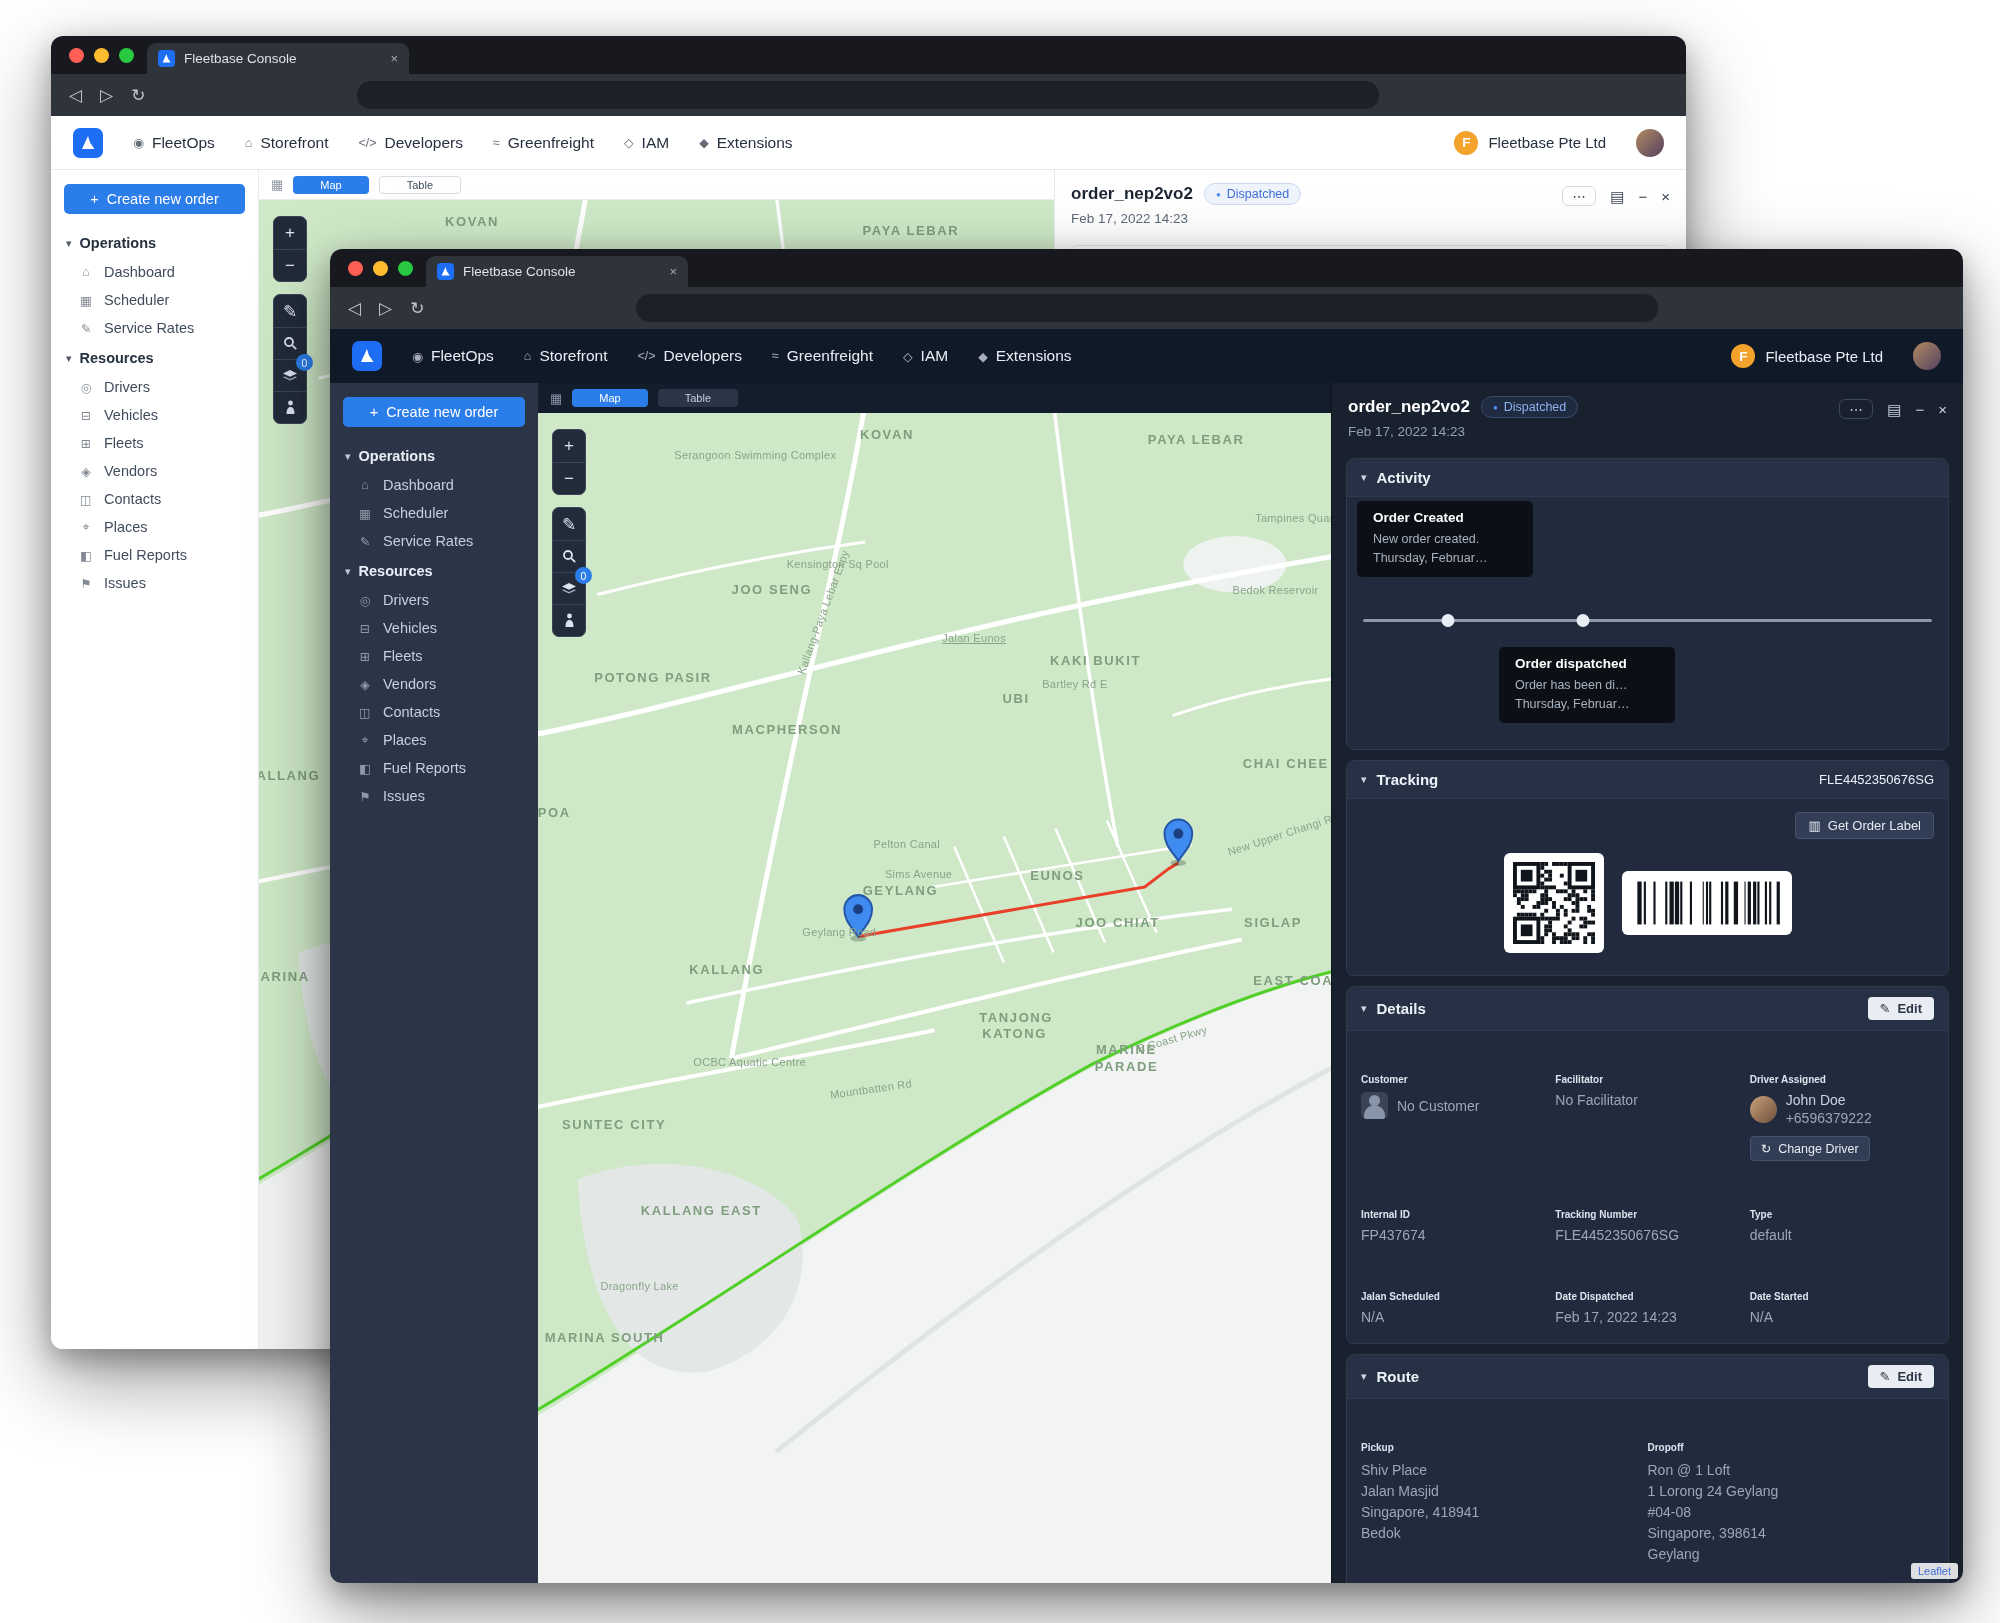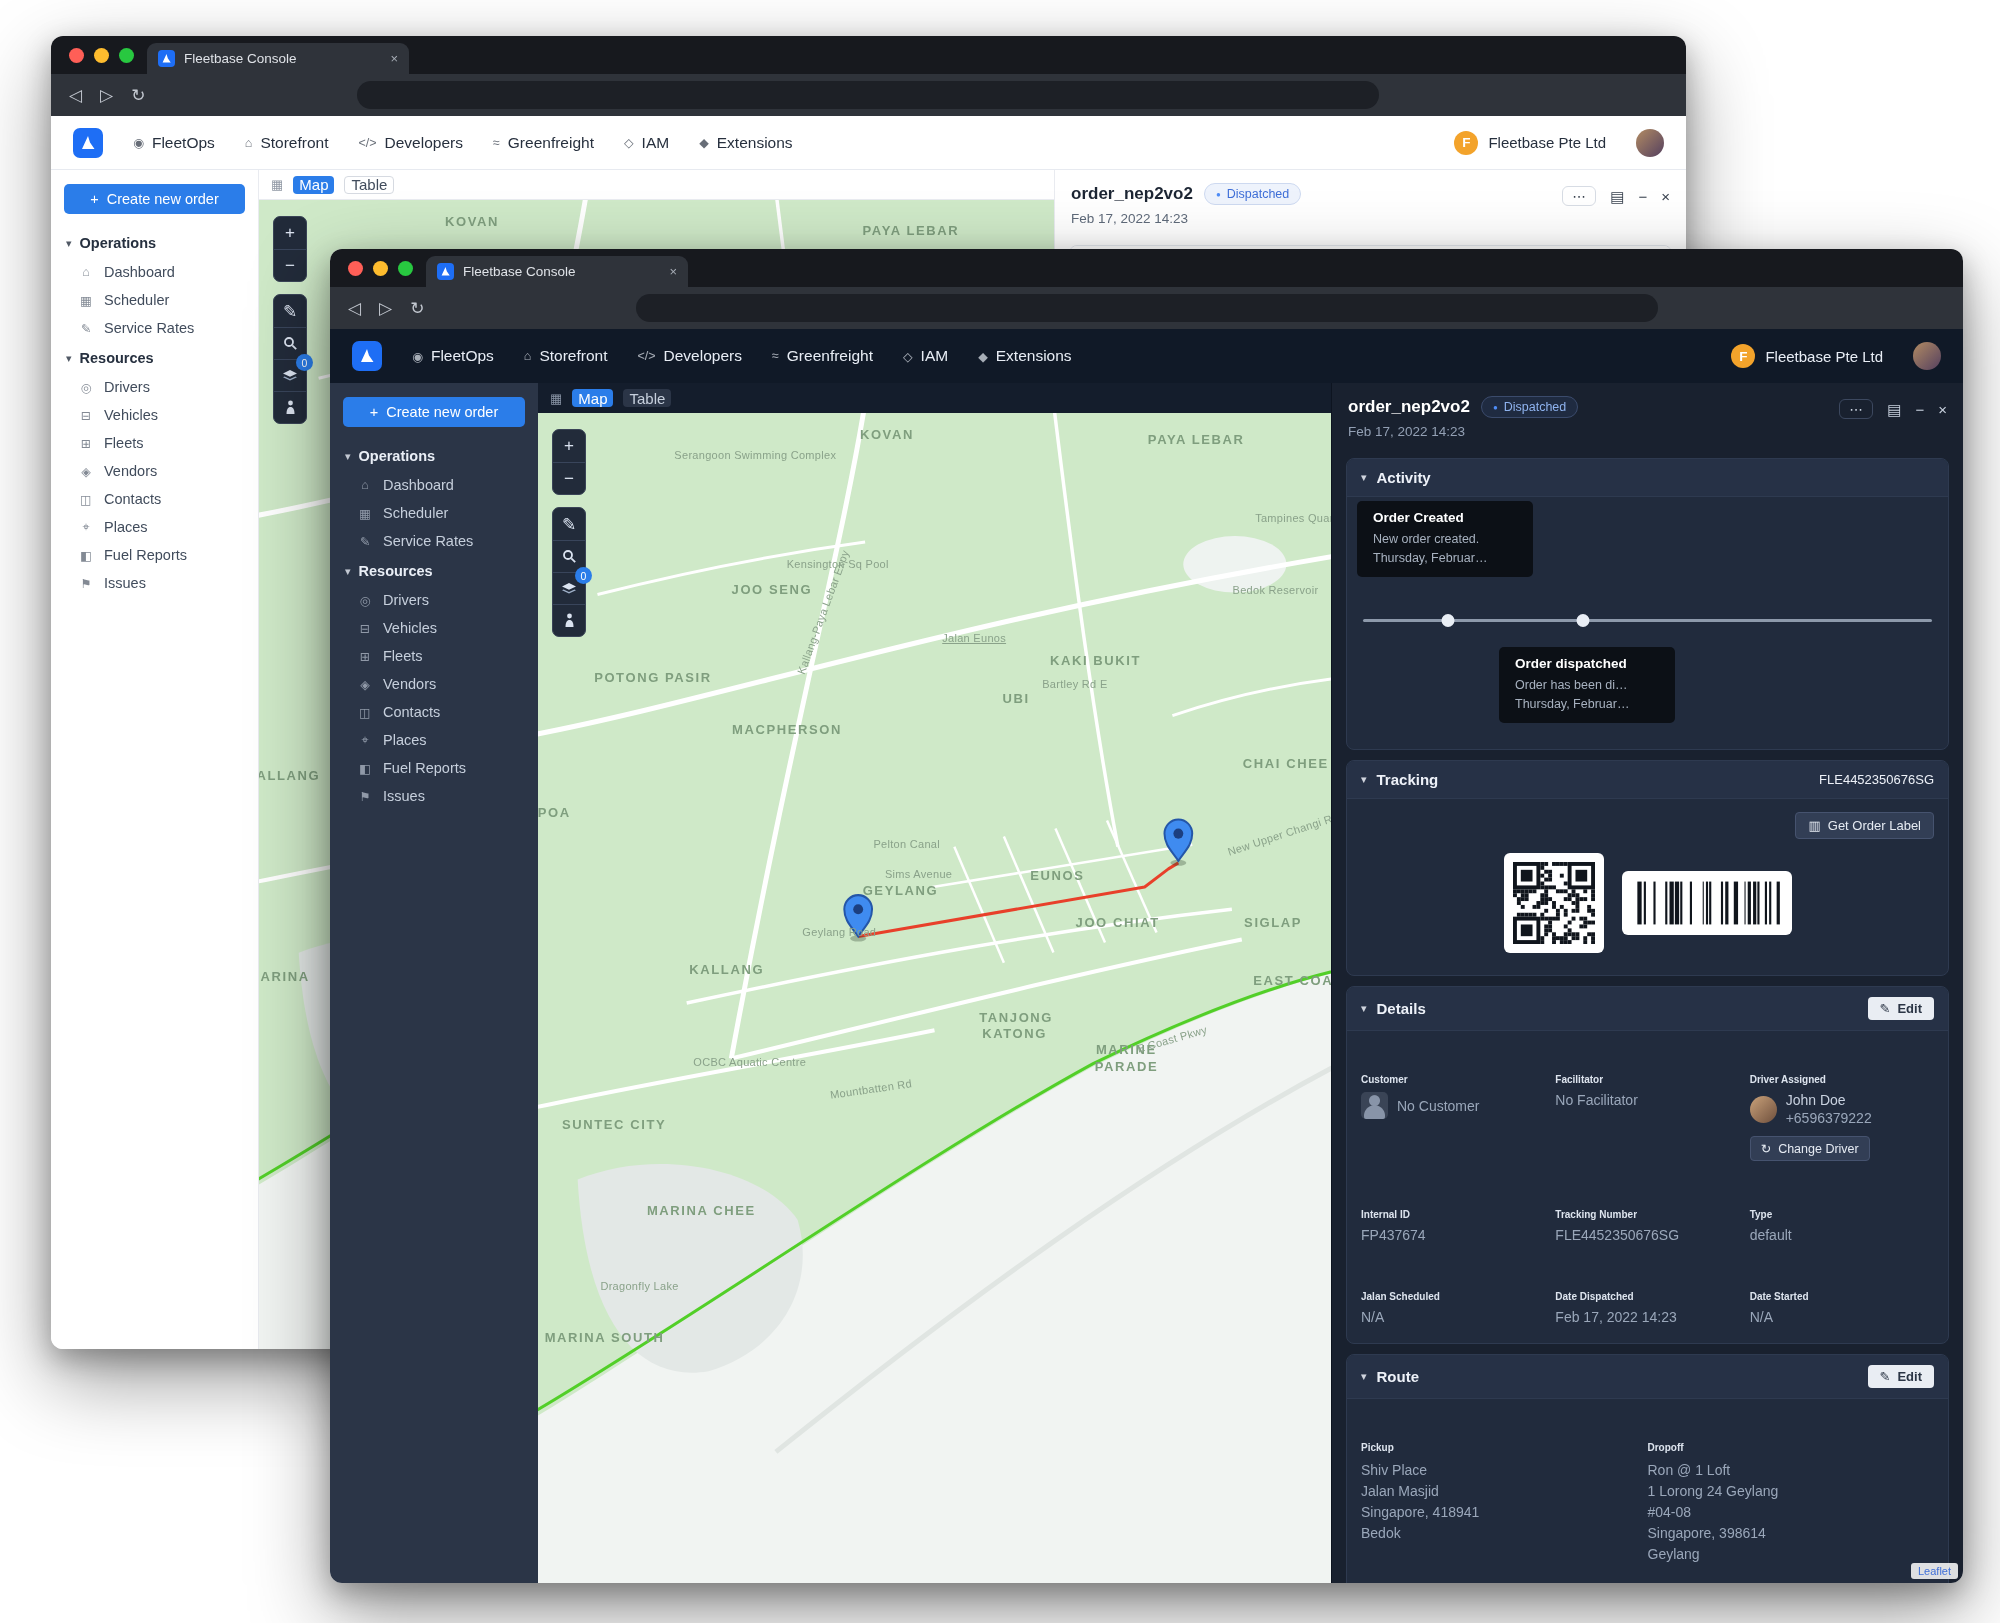--- a/index.html
+++ b/index.html
@@ -53,21 +53,21 @@
   .sitem { display:flex; align-items:center; gap:10px; padding:6px 14px 6px 27px; font-size:14.5px; }
   .dark .sitem { color:#c6cfdc; } .light .sitem { color:#414c5c; }
   .sicon { width:16px; text-align:center; font-size:12.5px; opacity:.65; }
 
   .main { flex:1; min-width:0; display:flex; flex-direction:column; }
   .maptoolbar { height:30px; display:flex; align-items:center; gap:10px; padding:0 12px; flex:0 0 auto; }
   .dark .maptoolbar { background:#141d2c; }
   .light .maptoolbar { background:#ffffff; border-bottom:1px solid #e9ebf0; }
   .layout-ic { font-size:13px; opacity:.75; }
   .dark .layout-ic { color:#aeb9cb; } .light .layout-ic { color:#6b7585; }
-  .pill { height:18px; padding:0 6px; border-radius:4px; font-size:15px; display:flex; align-items:center; border:none; font-family:inherit; }
+  .pill { height:18px; padding:0 27px; border-radius:4px; font-size:11px; display:flex; align-items:center; border:none; font-family:inherit; }
   .pill.on { background:#2b7de9; color:#fff; }
   .dark .pill.off { background:#2b3547; color:#c6cfdc; }
   .light .pill.off { background:#fff; border:1px solid #d6dae1; color:#414c5c; }
 
   
   .map { position:relative; flex:1; background:#cfe9c8; overflow:hidden; }
   .map svg.base { position:absolute; inset:0; width:100%; height:100%; }
   .maplabel { position:absolute; transform:translate(-50%,-50%); color:#7f9e7e; font-weight:bold; font-size:13px;
               letter-spacing:1.6px; white-space:nowrap; pointer-events:none; }
   .maplabel.sm { font-weight:normal; font-size:11px; letter-spacing:.3px; color:#8aa28a; }
@@ -556,21 +556,21 @@
               <span class="maplabel" style="left: 45.7%; top: 40.8%;">GEYLANG</span>
               <span class="maplabel" style="left: 73.1%; top: 43.5%;">JOO CHIAT</span>
               <span class="maplabel" style="left: 92.7%; top: 43.5%;">SIGLAP</span>
               <span class="maplabel" style="left: 23.8%; top: 47.5%;">KALLANG</span>
               <span class="maplabel" style="left: 96.5%; top: 48.5%;">EAST COAST</span>
               <span class="maplabel" style="left: 60.3%; top: 51.6%;">TANJONG</span>
               <span class="maplabel" style="left: 60.1%; top: 53%;">KATONG</span>
               <span class="maplabel" style="left: 74.2%; top: 54.4%;">MARINE</span>
               <span class="maplabel" style="left: 74.2%; top: 55.8%;">PARADE</span>
               <span class="maplabel" style="left: 9.6%; top: 60.8%;">SUNTEC CITY</span>
-              <span class="maplabel" style="left: 20.6%; top: 68.1%;">MARINA CHEE</span>
+              <span class="maplabel" style="left: 20.6%; top: 68.1%;">KALLANG EAST</span>
               <span class="maplabel" style="left: 8.4%; top: 79%;">MARINA SOUTH</span>
             </div>
           <div>
               <span class="maplabel sm" style="left: 27.4%; top: 3.6%;">Serangoon Swimming Complex</span>
               <span class="maplabel sm" style="left: 96%; top: 9%;">Tampines Quarry</span>
               <span class="maplabel sm" style="left: 37.8%; top: 12.9%;">Kensington Sq Pool</span>
               <span class="maplabel sm" style="left: 93%; top: 15.1%;">Bedok Reservoir</span>
               <span class="maplabel sm" style="left: 55%; top: 19.2%; text-decoration: underline;">Jalan Eunos</span>
               <span class="maplabel sm" style="left: 36%; top: 17%; transform: translate(-50%, -50%) rotate(-70deg);">Kallang-Paya Lebar Expy</span>
               <span class="maplabel sm" style="left: 67.7%; top: 23.2%;">Bartley Rd E</span>

